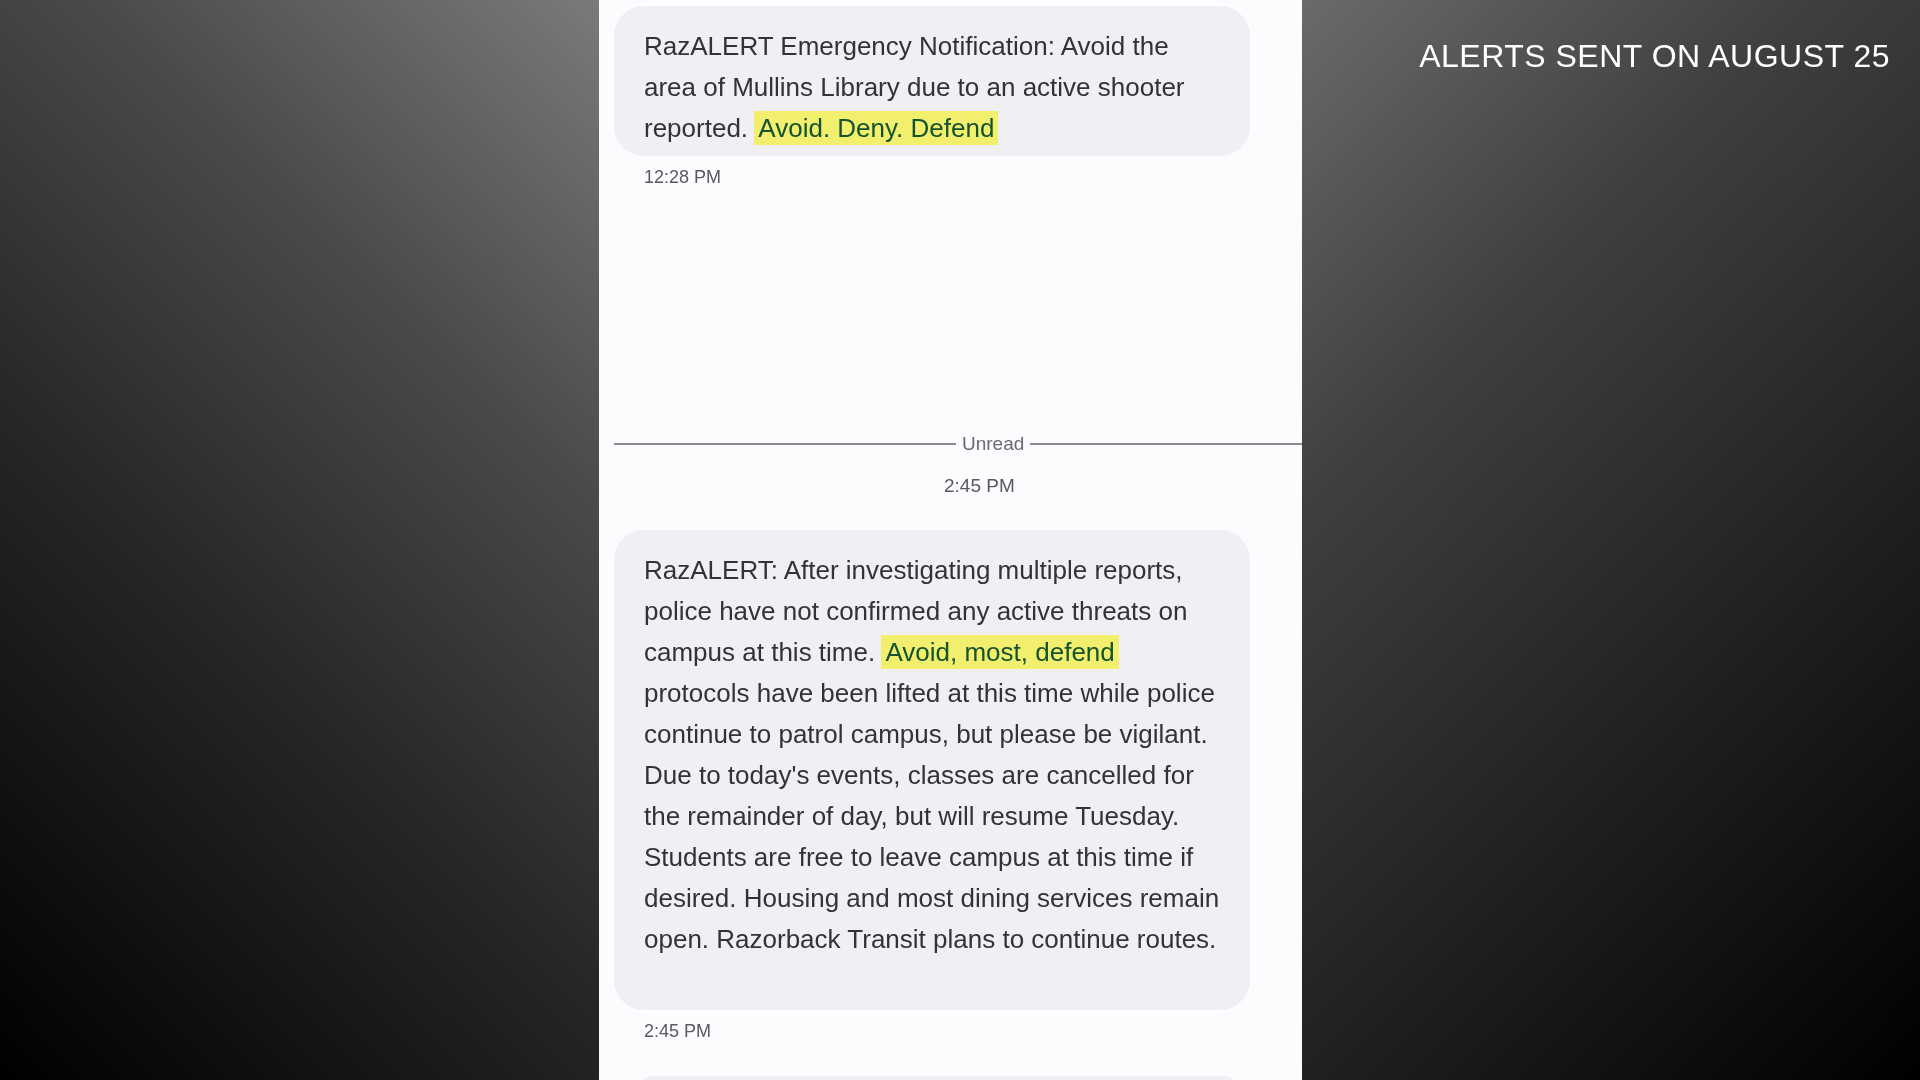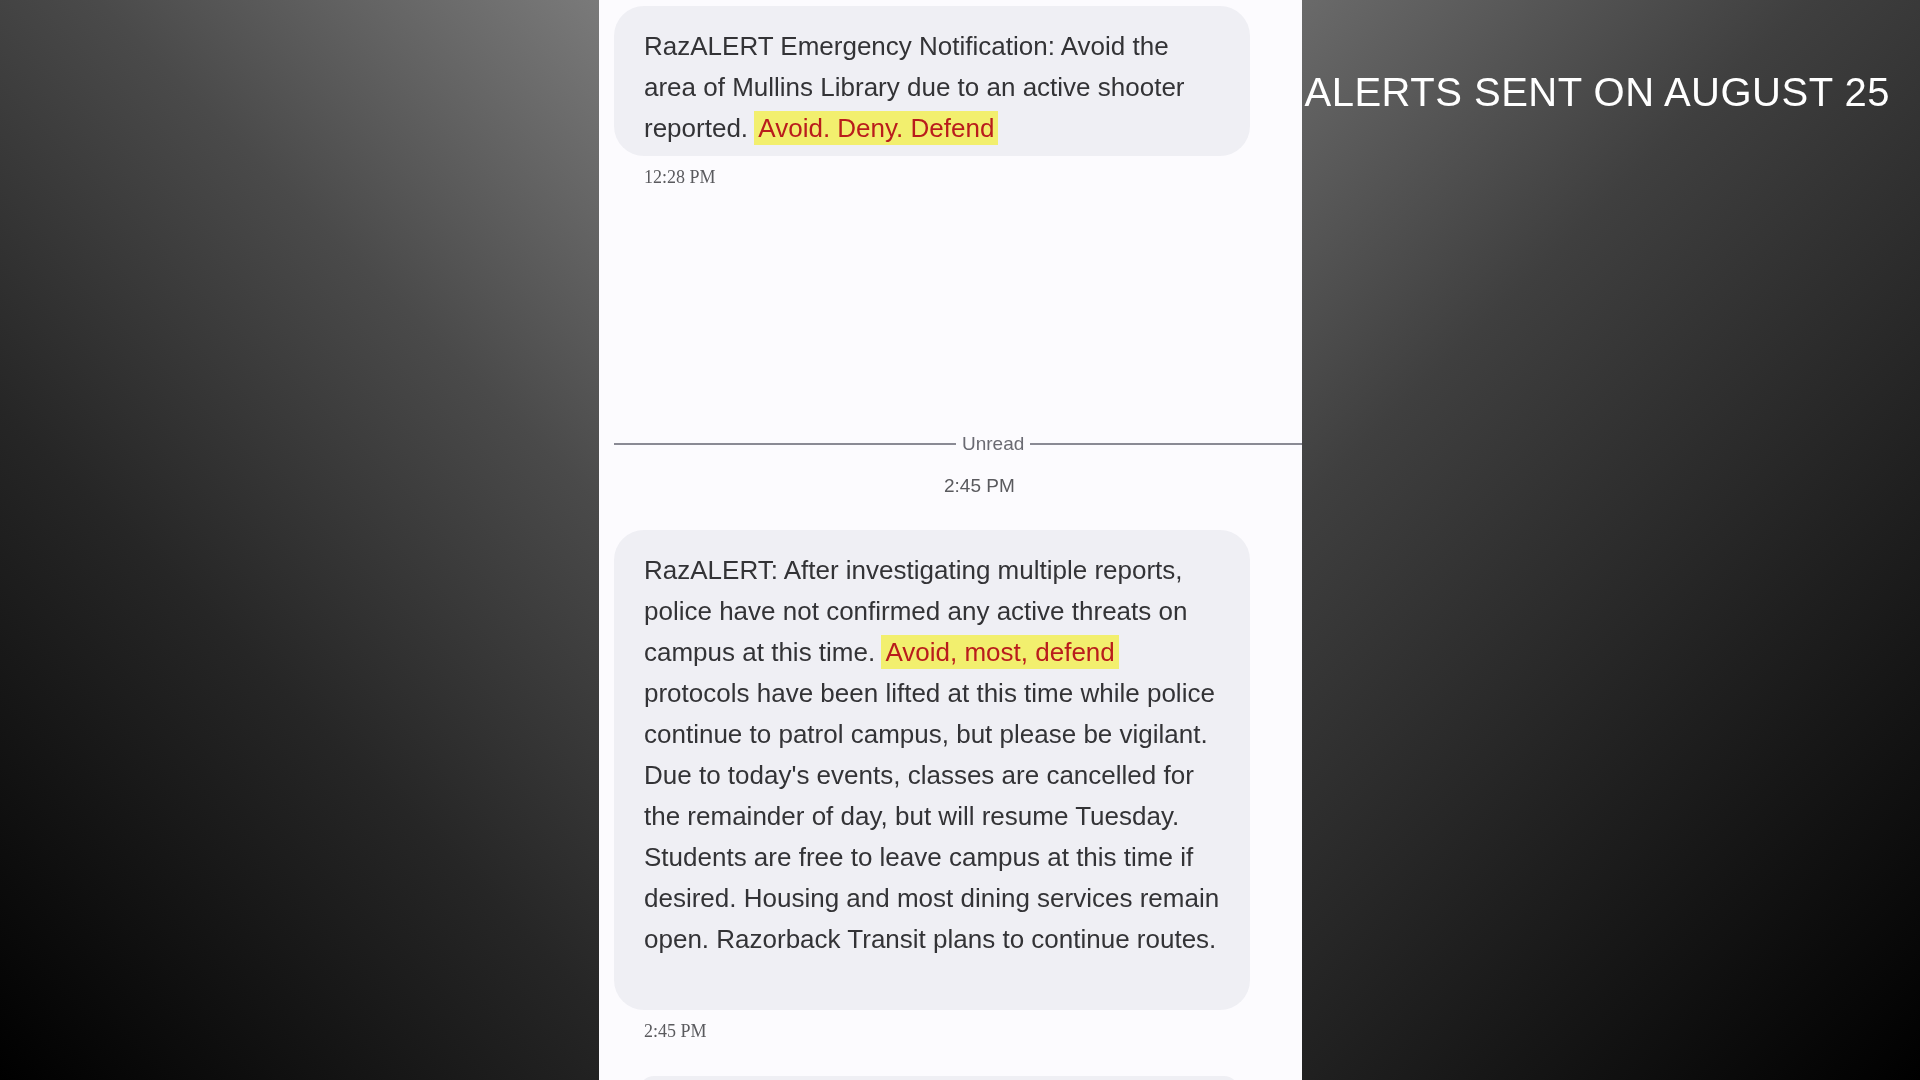--- a/index.html
+++ b/index.html
@@ -25,24 +25,23 @@
     left: 1302px; top: 0;
     width: 618px; height: 1080px;
     background: linear-gradient(315deg, #000000 0%, #1f1f1f 35%, #3f3f3f 70%, #6a6a6a 100%);
   }
   .overlay-title {
     position: absolute;
     right: 30px;
     top: 38px;
     color: #ffffff;
     font-family: "Liberation Sans", sans-serif;
-    font-size: 40px;
+    font-size: 32px;
     letter-spacing: 0.5px;
     font-weight: 400;
-    margin-top: 32px;
   }
   .phone {
     position: absolute;
     left: 599px;
     top: 0;
     width: 703px;
     height: 1080px;
     background: #fcfbfe;
     overflow: hidden;
   }
@@ -54,30 +53,30 @@
     border-radius: 30px;
     box-sizing: border-box;
     padding: 20px 30px 20px 30px;
     color: #333336;
     font-family: "Liberation Sans", sans-serif;
     font-size: 26px;
     line-height: 41px;
   }
   .hl {
     background: #f2ef6e;
-    color: #b91c1c;
+    color: #14532d;
     padding: 2px 4px;
     margin: 0 -1px;
   }
   .ts {
     position: absolute;
     left: 45px;
     color: #5a5a5e;
     font-size: 18px;
-    font-family: Liberation Serif, serif;
+    font-family: Liberation Sans, sans-serif;
   }
   .divider {
     position: absolute;
     left: 15px;
     top: 443px;
     width: 688px;
     height: 2px;
     background: #8a8a94;
   }
   .divider-label {

